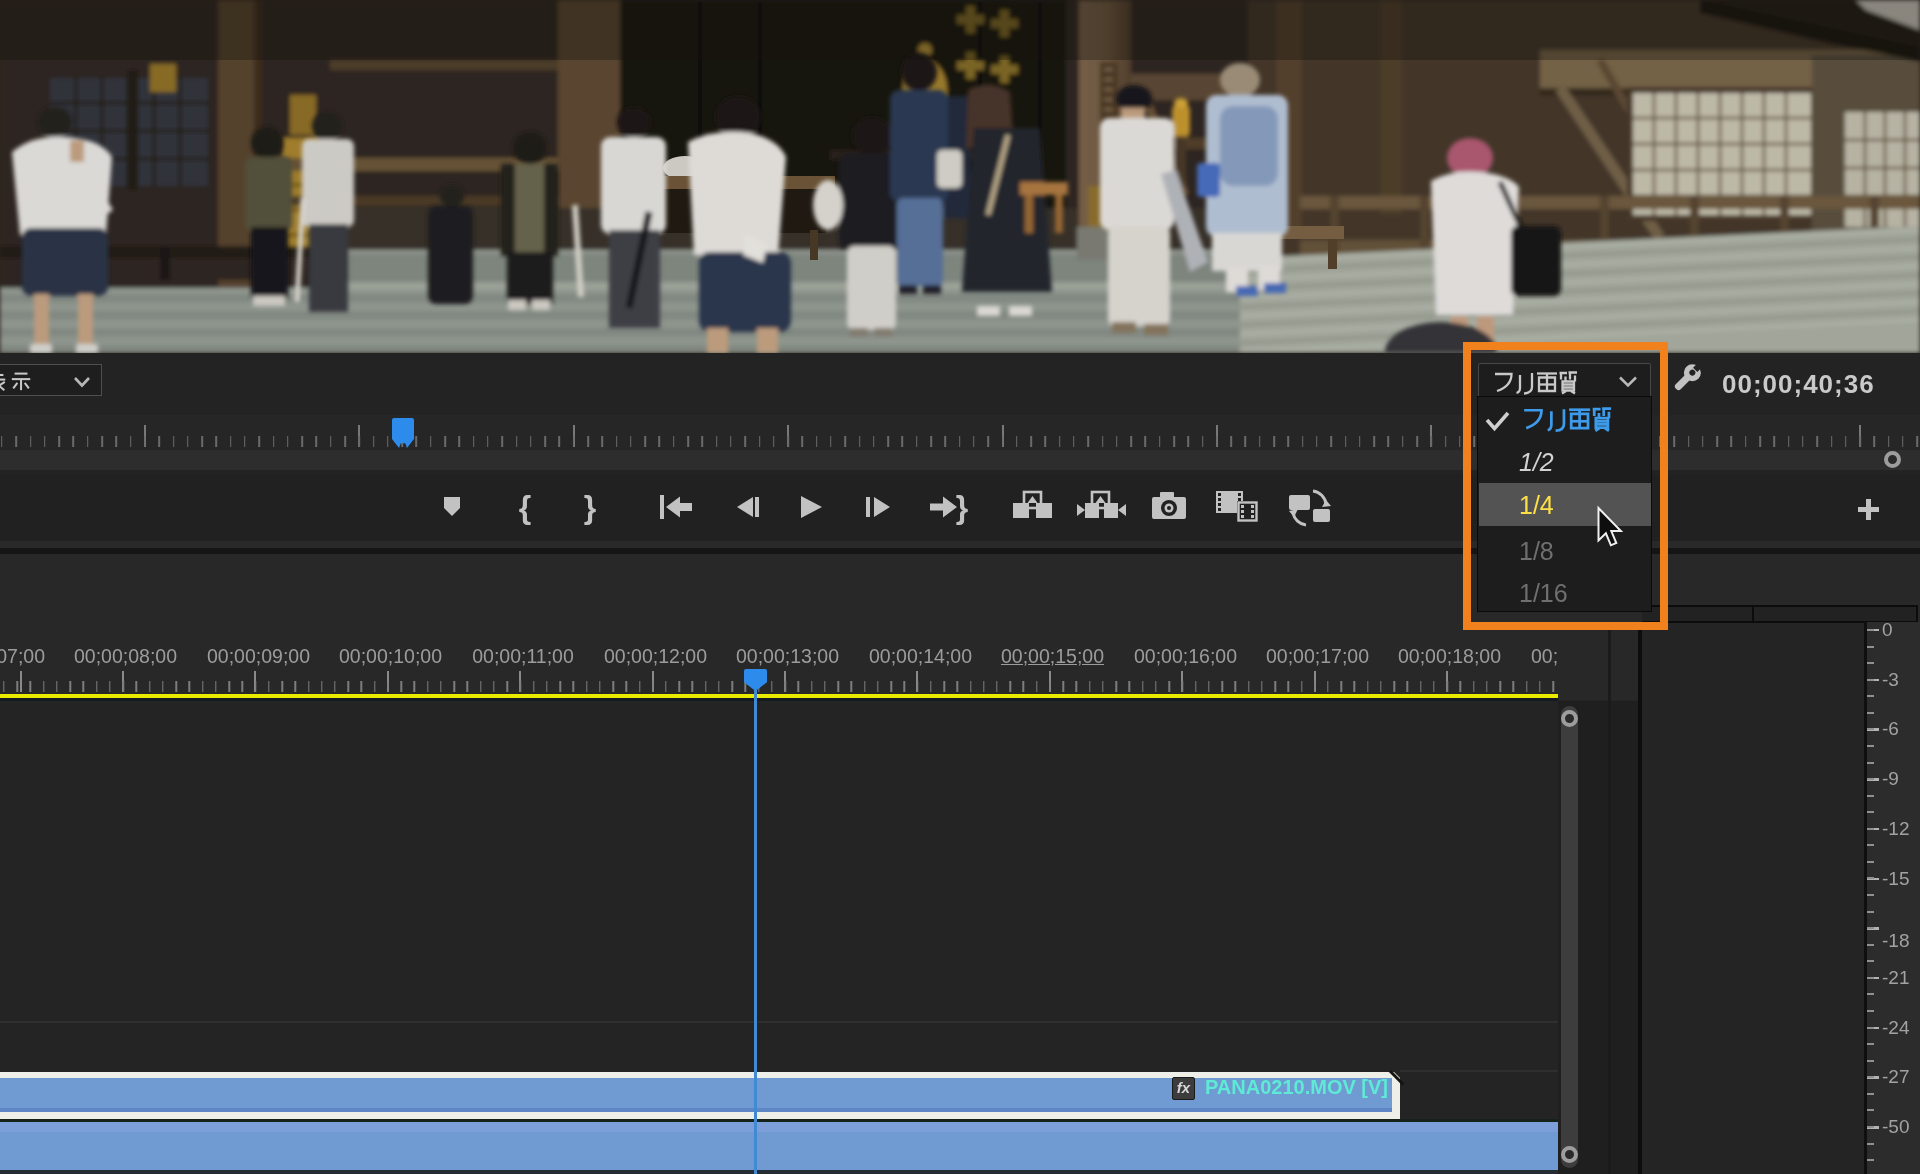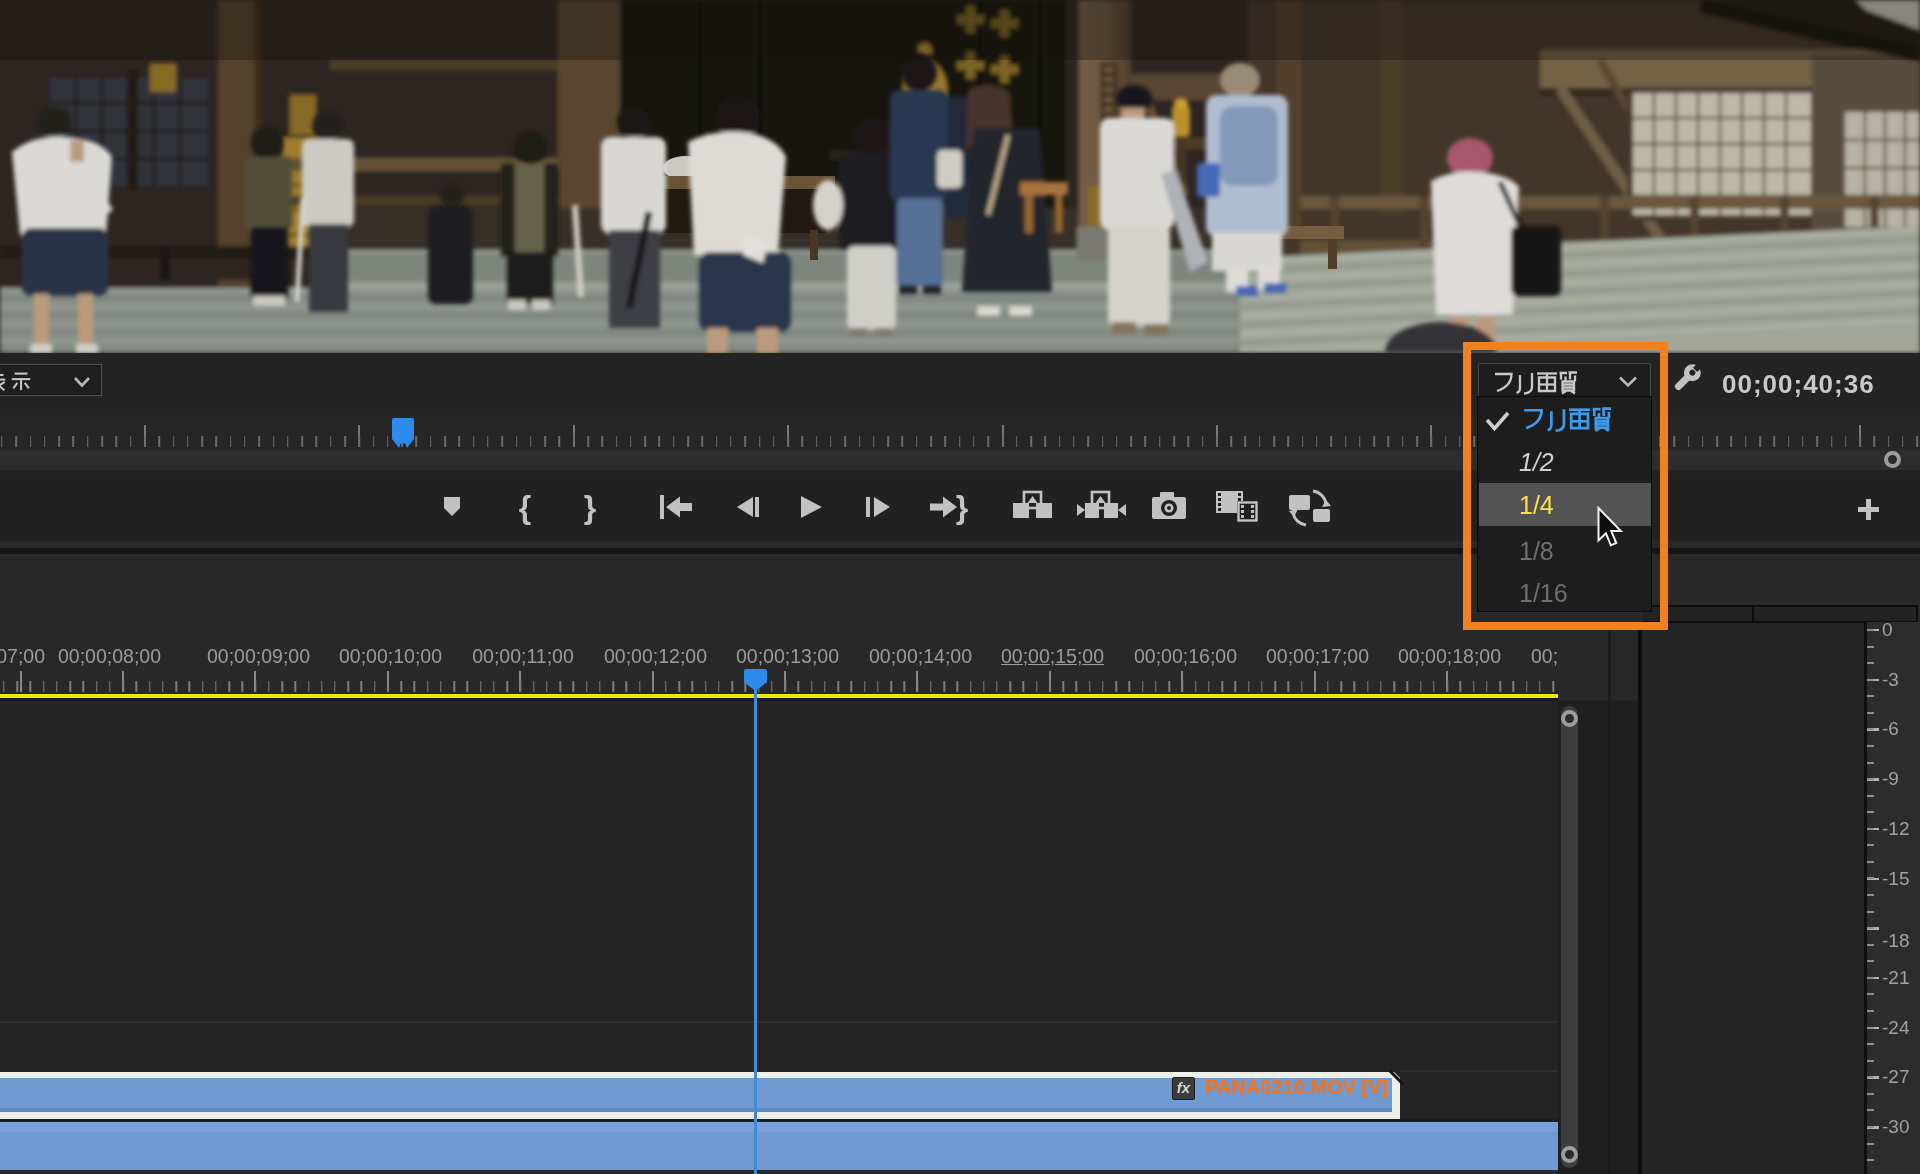--- a/index.html
+++ b/index.html
@@ -302,21 +302,21 @@
   <div class="abs" style="left:-10px;top:1072px;width:1410px;height:47px;background:#efefe9;"></div>
   <div class="abs" style="left:-10px;top:1078px;width:1402px;height:34px;background:#6f9ad2;"></div>
   <div class="abs" style="left:-10px;top:1108px;width:1402px;height:4px;background:#5f86c4;"></div>
 
   <div class="abs" style="left:1392px;top:1070px;width:14px;height:14px;background:#242424;clip-path:polygon(0 0,100% 0,100% 100%);"></div>
   <div class="abs" style="left:1391px;top:1070px;width:19px;height:2.5px;background:#141414;transform:rotate(45deg);transform-origin:0 0;"></div>
 
   <div class="abs" style="left:1400px;top:1070px;width:158px;height:2px;background:#2e2e2e;"></div>
 
   <div class="abs" style="left:1172px;top:1077px;width:21px;height:21px;background:#3c3c3c;border:1px solid #1a1a1a;border-radius:2px;color:#d6d6d6;font-style:italic;font-weight:700;font-size:15px;text-align:center;line-height:20px;">fx</div>
-  <div class="abs" style="left:1205px;top:1076px;width:300px;height:24px;color:#f97316;font-size:20px;font-weight:700;">PANA0210.MOV [V]</div>
+  <div class="abs" style="left:1205px;top:1076px;width:300px;height:24px;color:#5eead4;font-size:20px;font-weight:700;">PANA0210.MOV [V]</div>
 
   <div class="abs" style="left:0;top:1119px;width:1558px;height:3px;background:#15221a;"></div>
   <div class="abs" style="left:0;top:1122px;width:1558px;height:48px;background:#6f9ad2;"></div>
   <div class="abs" style="left:0;top:1122px;width:1558px;height:10px;background:#7d9fd9;"></div>
   <div class="abs" style="left:0;top:1170px;width:1558px;height:4px;background:#252b33;"></div>
 
   <div class="abs" style="left:1608px;top:622px;width:3px;height:552px;background:#1b1b1b;"></div>
   <div class="abs" style="left:1638px;top:622px;width:4px;height:552px;background:#0d0d0d;"></div>
   <div class="abs" style="left:1642px;top:622px;width:222px;height:552px;background:#242424;"></div>
 
@@ -350,21 +350,21 @@
 
   <div class="abs" style="left:1884px;top:451px;width:17px;height:17px;border:4px solid #9d9d9d;border-radius:50%;box-sizing:border-box;background:#2a2a2a;"></div>
 
   <div class="abs" style="left:392px;top:418px;width:22px;height:30px;background:#2d8ceb;clip-path:polygon(0 0,100% 0,100% 70%,68% 100%,60% 84%,40% 84%,32% 100%,0 70%);border-radius:2px;"></div>
 
   <div class="abs" style="left:0;top:671px;width:1558px;height:21px;background:repeating-linear-gradient(90deg,#8a8a8a 0 2px,transparent 2px 132.4px);background-position-x:122px;"></div>
   <div class="abs" style="left:0;top:681px;width:1558px;height:11px;background:repeating-linear-gradient(90deg,#7d7d7d 0 1.5px,transparent 1.5px 13.24px);background-position-x:3.3px;"></div>
 
   <div class="abs" id="tl-labels" style="left:0;top:645px;width:1557px;height:24px;overflow:hidden;color:#9c9c9c;font-size:19.5px;">
     <span class="abs" style="left:-58px;width:102px;text-align:center;">00;00;07;00</span>
-    <span class="abs" style="left:58px;width:102px;text-align:center;">00;00;08;00</span>
+    <span class="abs" style="left:74px;width:102px;text-align:center;">00;00;08;00</span>
     <span class="abs" style="left:207px;width:102px;text-align:center;">00;00;09;00</span>
     <span class="abs" style="left:339px;width:102px;text-align:center;">00;00;10;00</span>
     <span class="abs" style="left:472px;width:102px;text-align:center;">00;00;11;00</span>
     <span class="abs" style="left:604px;width:102px;text-align:center;">00;00;12;00</span>
     <span class="abs" style="left:736px;width:102px;text-align:center;">00;00;13;00</span>
     <span class="abs" style="left:869px;width:102px;text-align:center;">00;00;14;00</span>
     <span class="abs" style="left:1001px;width:102px;text-align:center;text-decoration:underline;">00;00;15;00</span>
     <span class="abs" style="left:1134px;width:102px;text-align:center;">00;00;16;00</span>
     <span class="abs" style="left:1266px;width:102px;text-align:center;">00;00;17;00</span>
     <span class="abs" style="left:1398px;width:102px;">00;00;18;00</span>
@@ -379,21 +379,21 @@
     <span class="abs" style="top:19px;">0</span>
     <span class="abs" style="top:68.7px;">-3</span>
     <span class="abs" style="top:118.4px;">-6</span>
     <span class="abs" style="top:168.1px;">-9</span>
     <span class="abs" style="top:217.8px;">-12</span>
     <span class="abs" style="top:267.5px;">-15</span>
     <span class="abs" style="top:330px;">-18</span>
     <span class="abs" style="top:366.9px;">-21</span>
     <span class="abs" style="top:416.6px;">-24</span>
     <span class="abs" style="top:466.3px;">-27</span>
-    <span class="abs" style="top:516px;">-30</span>
+    <span class="abs" style="top:516px;">-50</span>
   </div>
 
   <svg class="abs" style="left:0;top:0;z-index:50;" width="1920" height="1174" viewBox="0 0 1920 1174">
     <g fill="#c2c2c2">
       <path d="M444,497 h16 v11 l-8,8 l-8,-8 z"></path>
       <text x="525" y="518" font-size="32" font-family="Liberation Sans" text-anchor="middle" font-weight="bold">{</text>
       <text x="590" y="518" font-size="32" font-family="Liberation Sans" text-anchor="middle" font-weight="bold">}</text>
       <rect x="660" y="495" width="4" height="24"></rect>
       <path d="M666,507 L680,496.5 v6.5 h12 v8 h-12 v6.5 z"></path>
       <path d="M737,507 l16,-10 v20 z"></path>

